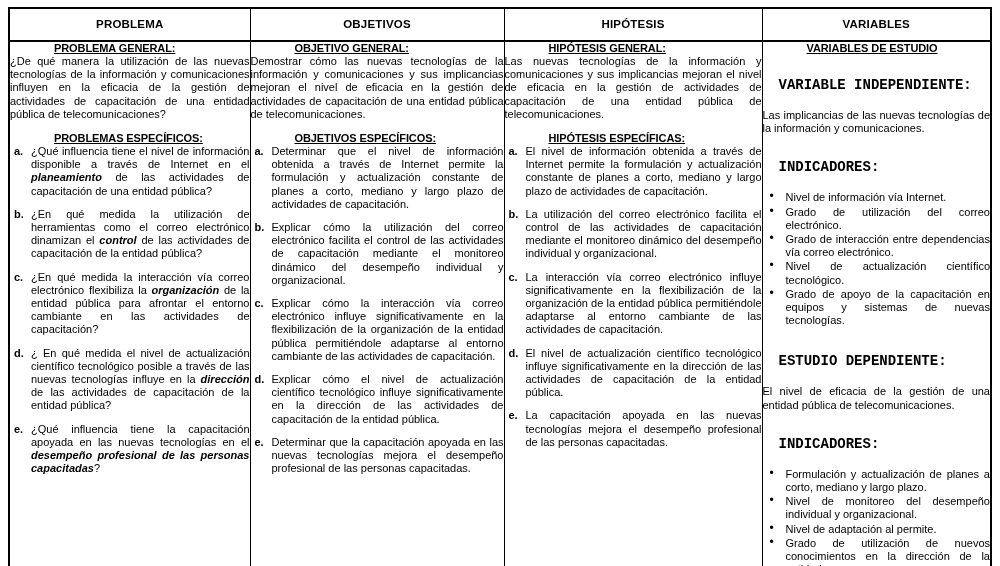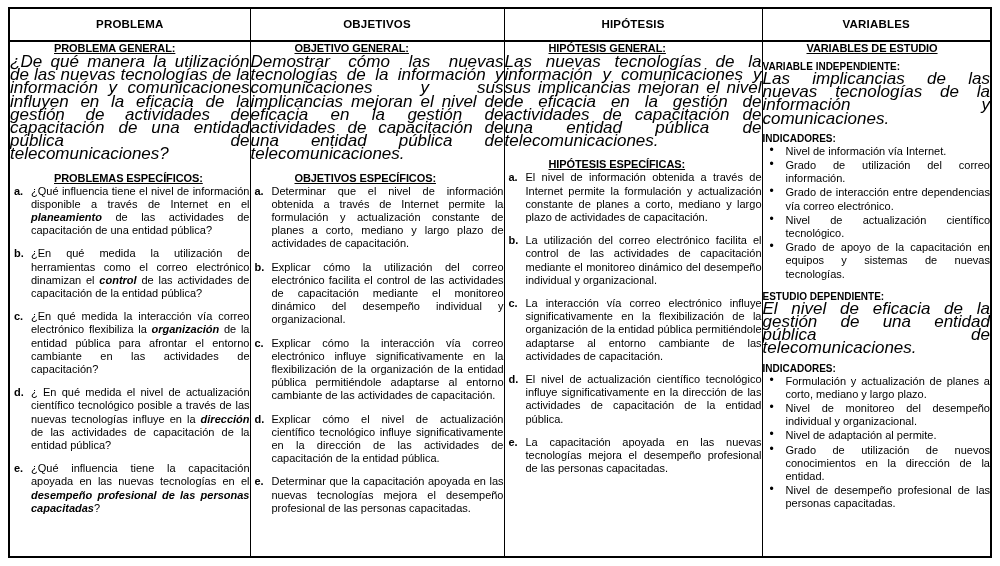--- a/index.html
+++ b/index.html
@@ -61,26 +61,25 @@
   .sec-title {
     font-weight: bold;
     font-size: 11px;
     text-decoration: underline;
     margin: 0 0 1px 0;
     letter-spacing: -0.1px;
     padding-left: 44px;
   }
 
   .para {
-    font-size: 17px;
+    font-size: 11px;
     line-height: 13.2px;
     text-align: justify;
     margin: 0 0 2px 0;
     hyphens: none;
-    font-style: italic;
   }
 
   .gap { height: 9px; }
   .gap-sm { height: 6px; }
 
   ol.alpha {
     list-style: none;
     margin: 1px 0 0 0;
     padding: 0;
   }
@@ -119,22 +118,23 @@
     left: 7px;
     top: -1px;
     font-size: 12px;
     line-height: 13.2px;
   }
 
   b.em { font-weight: bold; font-style: italic; }
 
   .lbl {
     font-weight: bold;
-    font-size: 10px;
-    margin: 0;
+    font-size: 14px;
+    margin: 16px;
+    font-family: Liberation Mono, monospace;
   }
 </style>
 </head>
 <body>
 
 <div id="matrix-wrap">
   <table class="matrix">
     <colgroup>
       <col class="c1">
         <col class="c2">
@@ -226,21 +226,21 @@
 
         <td class="body-cell">
           <div class="sec-title">VARIABLES DE ESTUDIO</div>
           <div class="gap-sm"></div>
           <div class="lbl">VARIABLE INDEPENDIENTE:</div>
           <p class="para">Las implicancias de las nuevas tecnologías de la información y comunicaciones.</p>
           <div class="gap-sm"></div>
           <div class="lbl">INDICADORES:</div>
           <ul class="dots">
             <li><span class="bullet">•</span><span>Nivel de información vía Internet.</span></li>
-            <li><span class="bullet">•</span><span>Grado de utilización del correo información.</span></li>
+            <li><span class="bullet">•</span><span>Grado de utilización del correo electrónico.</span></li>
             <li><span class="bullet">•</span><span>Grado de interacción entre dependencias vía correo electrónico.</span></li>
             <li><span class="bullet">•</span><span>Nivel de actualización científico tecnológico.</span></li>
             <li><span class="bullet">•</span><span>Grado de apoyo de la capacitación en equipos y sistemas de nuevas tecnologías.</span></li>
           </ul>
           <div class="gap"></div>
           <div class="lbl">ESTUDIO DEPENDIENTE:</div>
           <p class="para">El nivel de eficacia de la gestión de una entidad pública de telecomunicaciones.</p>
           <div class="gap-sm"></div>
           <div class="lbl">INDICADORES:</div>
           <ul class="dots">

